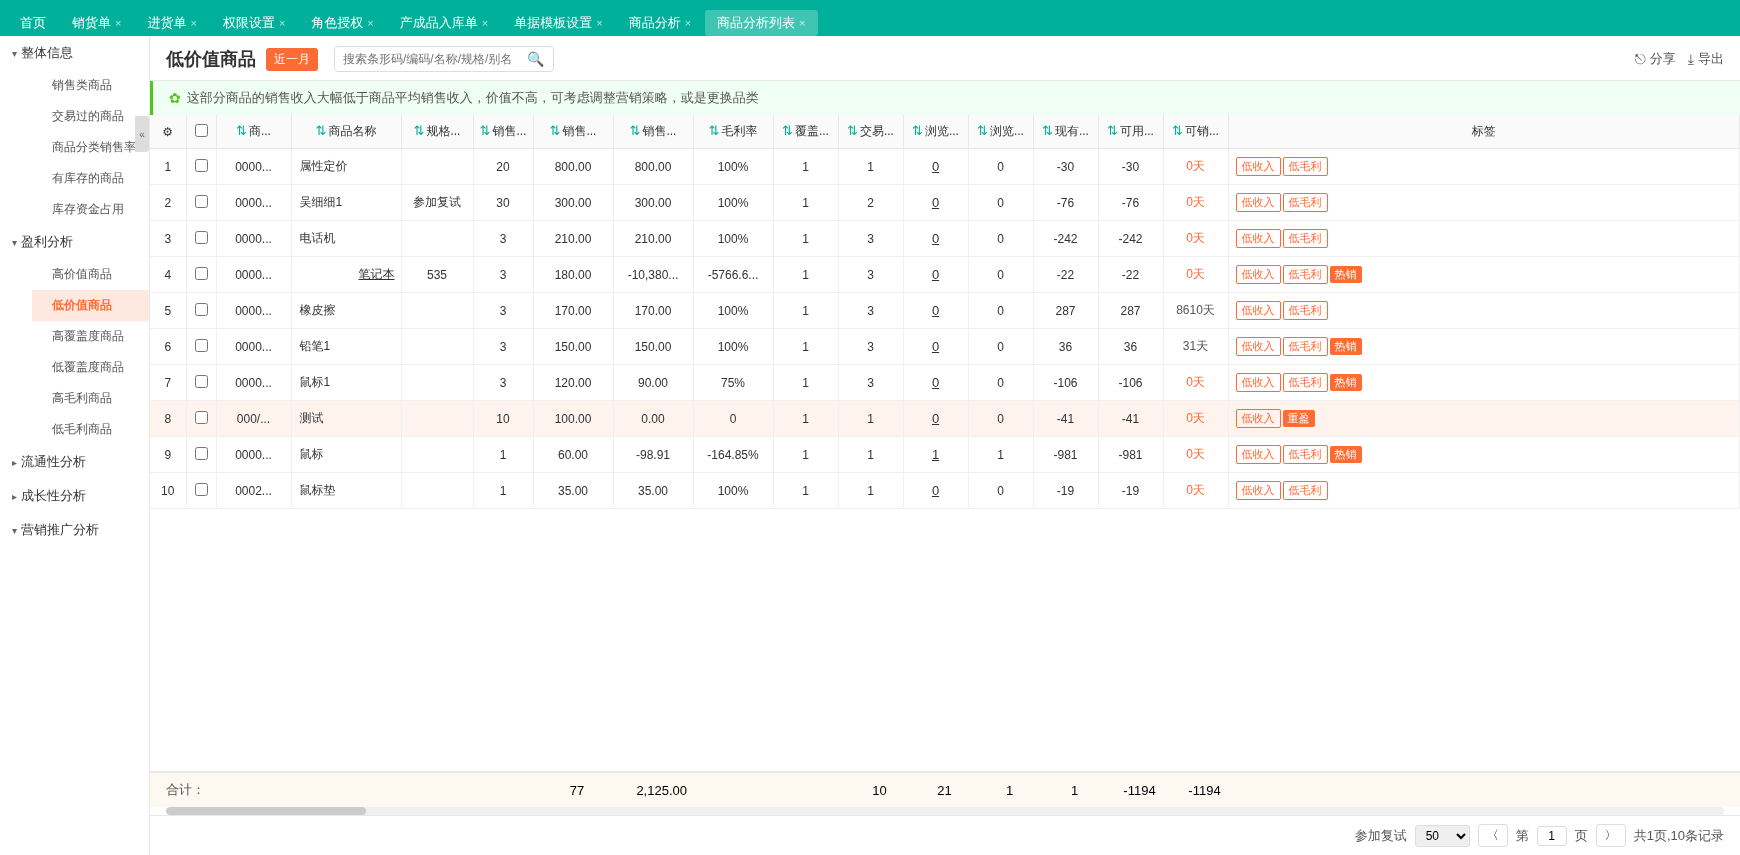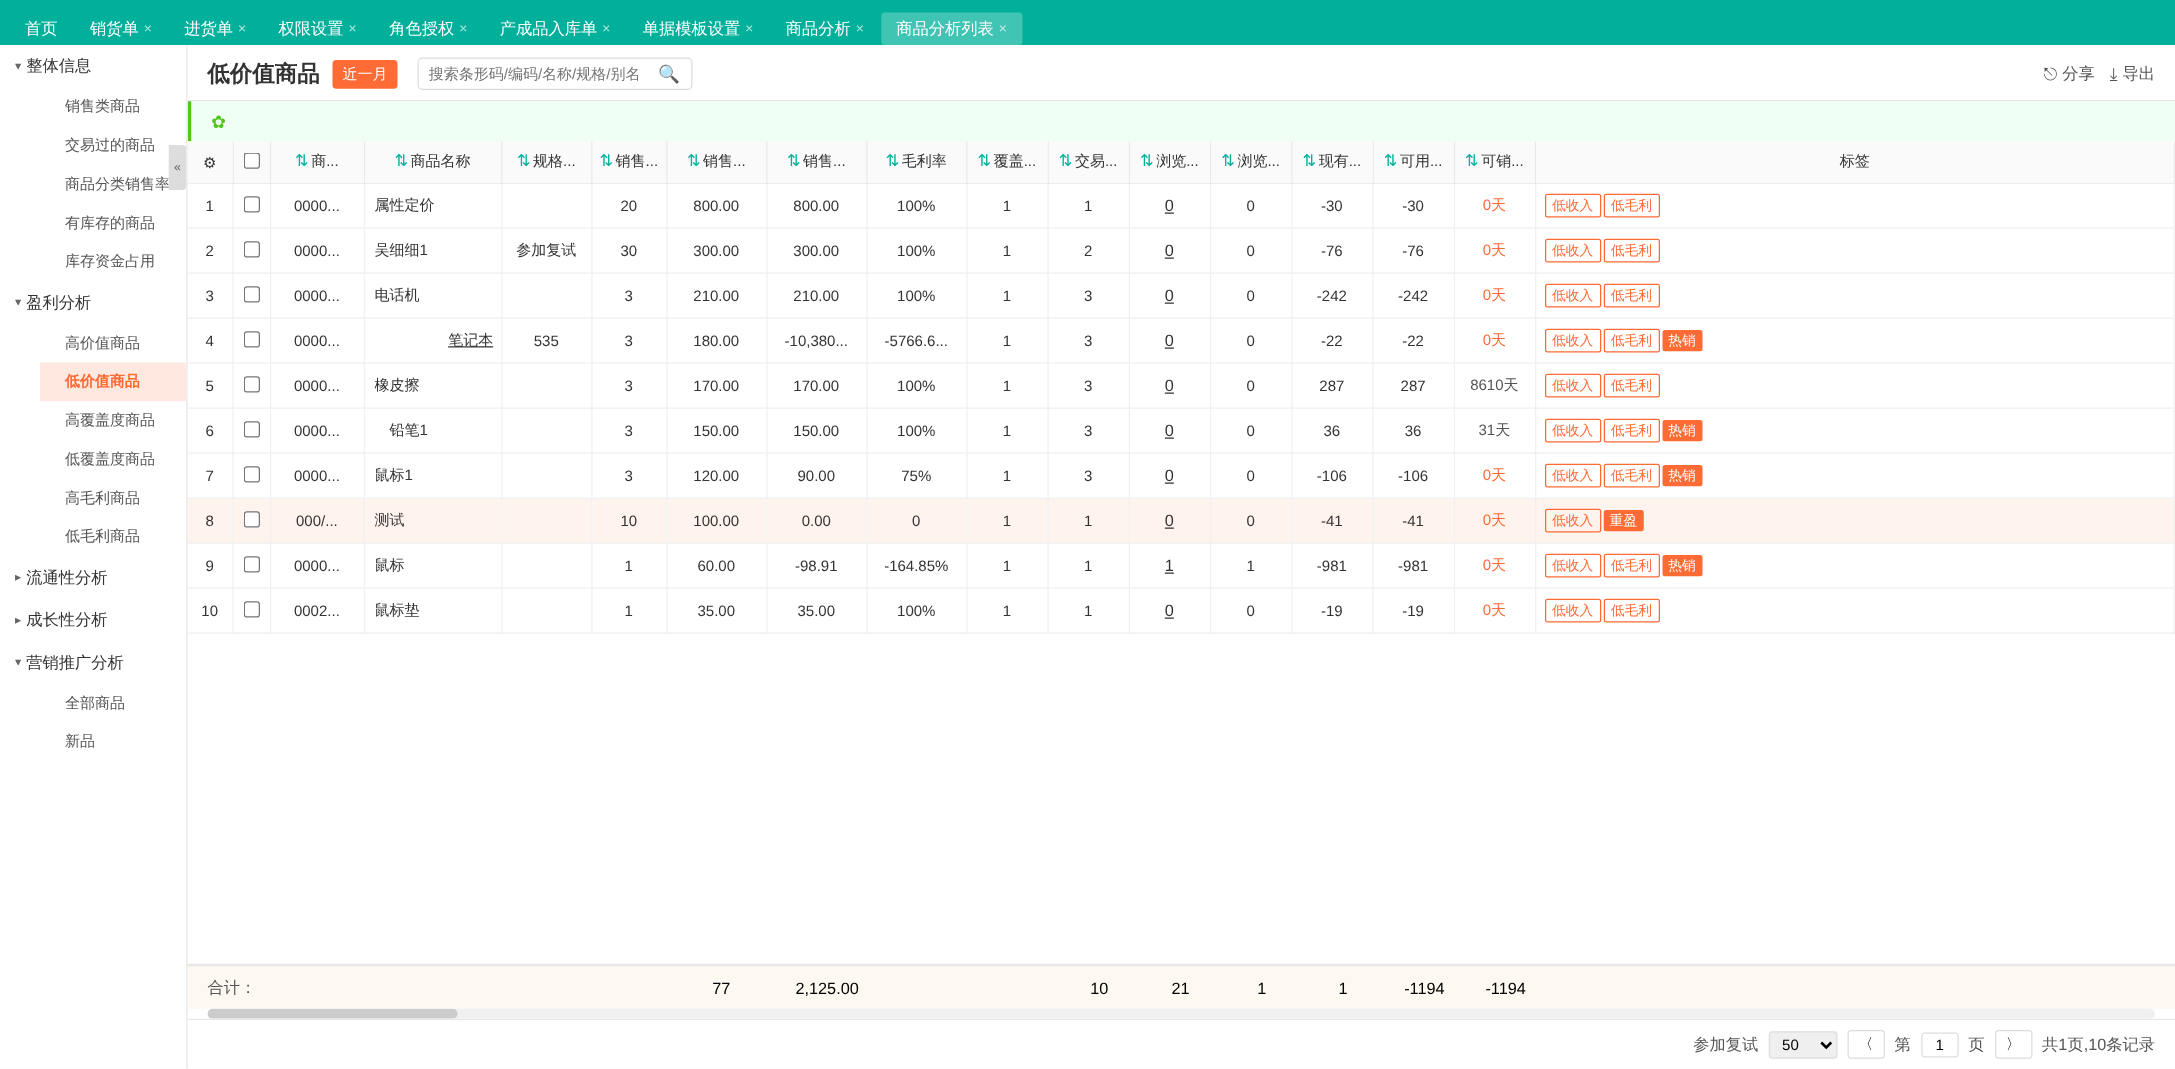--- a/index.html
+++ b/index.html
@@ -331,24 +331,20 @@
       </div>
 
       <div class="sidebar-group-header">
         <span class="arrow">▸</span>
         <span>成长性分析</span>
       </div>
 
       <div class="sidebar-group-header">
         <span class="arrow">▾</span>
         <span>营销推广分析</span>
-      </div>
-      <div>
-        <div class="sidebar-item">全部商品</div>
-        <div class="sidebar-item">新品</div>
       </div>
     </div>
 
     <div style="position:absolute; right:0; top:80px; width:14px; height:36px; background:#ddd; display:flex; align-items:center; justify-content:center; cursor:pointer; border-radius:0 3px 3px 0; font-size:10px; color:#666;">«</div>
   </div>
 
   <div class="content">
 
     <div class="content-header">
       <span class="content-title">低价值商品</span>
@@ -364,20 +360,21 @@
         </div>
         <div class="action-btn">
           <span style="font-size:14px;">⤓</span>
           <span>导出</span>
         </div>
       </div>
     </div>
 
     <div class="alert-banner">
       <span class="alert-icon">✿</span>
+      <span>这部分商品的销售收入大幅低于商品平均销售收入，价值不高，可考虑调整营销策略，或是更换品类</span>
     </div>
 
     <div class="table-container">
       <table>
         <colgroup>
           <col style="width:36px">
           <col style="width:30px">
           <col style="width:75px">
           <col style="width:110px">
           <col style="width:72px">
@@ -508,21 +505,21 @@
     <td>0</td>
     <td>287</td>
     <td>287</td>
     <td style="color:#555">8610天</td>
     <td style="text-align:left;"><span class="tag tag-orange">低收入</span><span class="tag tag-orange">低毛利</span></td>
   </tr>
             <tr>
     <td>6</td>
     <td><input type="checkbox" style=""></td>
     <td>0000...</td>
-    <td style="text-align:left; padding-left:20px;margin-top:44px;">铅笔1</td>
+    <td style="text-align:left; padding-left:8px;margin-top:44px;">铅笔1</td>
     <td></td>
     <td>3</td>
     <td>150.00</td>
     <td>150.00</td>
     <td>100%</td>
     <td>1</td>
     <td>3</td>
     <td><span class="underline-link">0</span></td>
     <td>0</td>
     <td>36</td>

